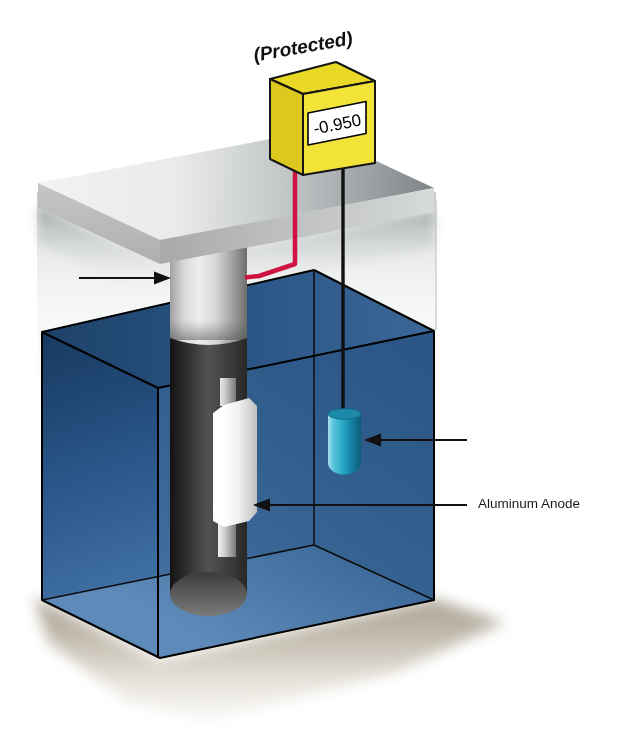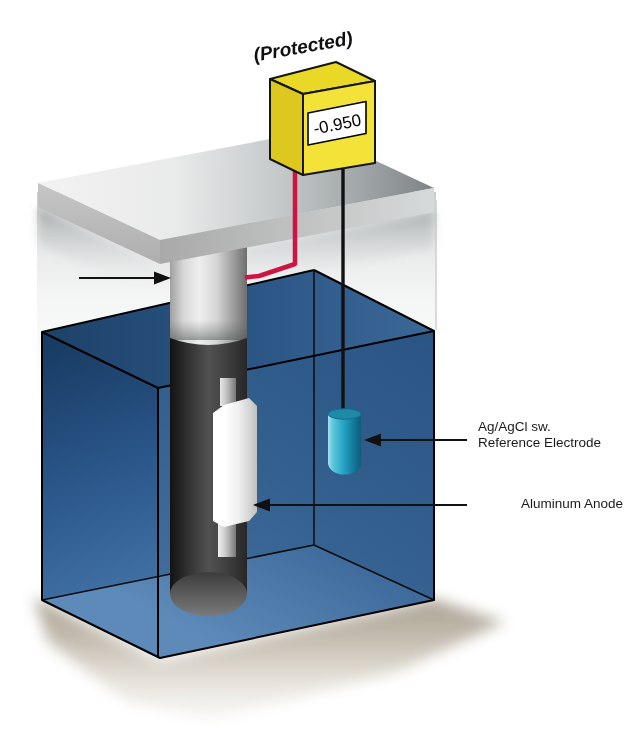--- a/index.html
+++ b/index.html
@@ -5,21 +5,21 @@
   html,body{margin:0;padding:0;background:#ffffff;}
   #canvas{position:relative;width:628px;height:733px;background:#ffffff;overflow:hidden;
           font-family:"Liberation Sans", sans-serif;}
   #scene{position:absolute;left:0;top:0;}
   .lbl{position:absolute;color:#1a1a1a;font-size:13.5px;line-height:15.5px;white-space:pre-line;}
   .lbl-title{position:absolute;left:236px;top:36px;width:134px;text-align:center;
              font-style:italic;font-weight:700;font-size:19px;color:#101010;
              transform:rotate(-10deg);transform-origin:50% 50%;white-space:nowrap;}
   .lbl-ps{left:0px;top:266px;width:78px;text-align:center;}
   .lbl-ref{left:478px;top:419px;text-align:left;}
-  .lbl-anode{left:478px;top:496px;text-align:left;margin-left:43px;}
+  .lbl-anode{left:478px;top:496px;text-align:left;}
 </style>
 </head>
 <body>
 
 <div id="canvas">
   <svg id="scene" width="628" height="733" viewBox="0 0 628 733">
     <defs>
       <linearGradient id="wallGrad" gradientUnits="userSpaceOnUse" x1="0" y1="192" x2="0" y2="402">
         <stop offset="0" stop-color="#c8cccc"></stop>
           <stop offset="0.18" stop-color="#e4e6e6"></stop>
@@ -183,16 +183,14 @@
       <line x1="79" y1="278" x2="156" y2="278"></line>
       <polygon points="171,278 154,271.5 154,284.5" fill="#111111" stroke="none"></polygon>
       <line x1="467" y1="440" x2="379" y2="440"></line>
       <polygon points="364,440 381,433.5 381,446.5" fill="#111111" stroke="none"></polygon>
       <line x1="467" y1="505" x2="268" y2="505"></line>
       <polygon points="253,505 270,498.5 270,511.5" fill="#111111" stroke="none"></polygon>
     </g>
   </svg>
 
   <div class="lbl-title">(Protected)</div>
-  <div class="lbl lbl-ref">Ag/AgCl sw.
-Reference Electrode</div>
   <div class="lbl lbl-anode">Aluminum Anode</div>
 </div>
 
 </body></html>

